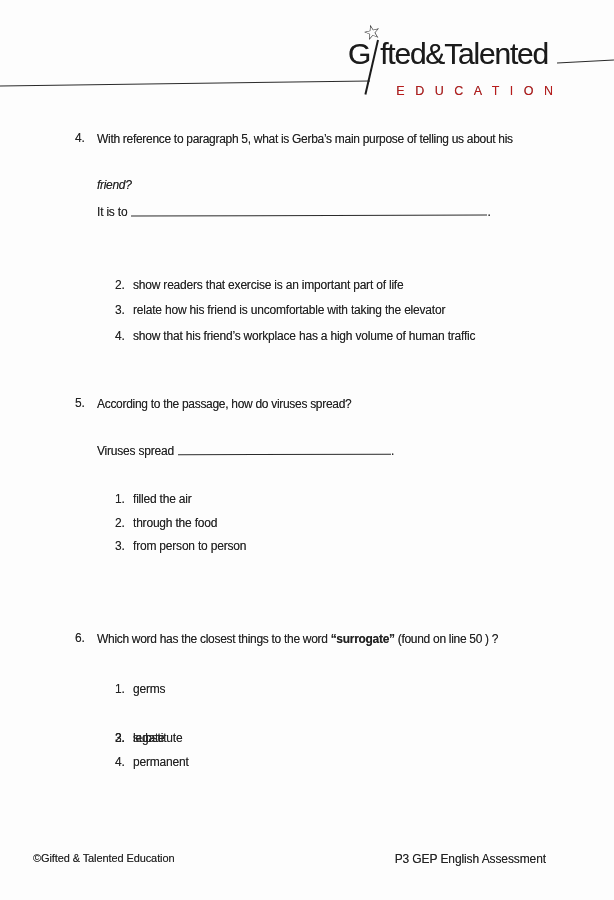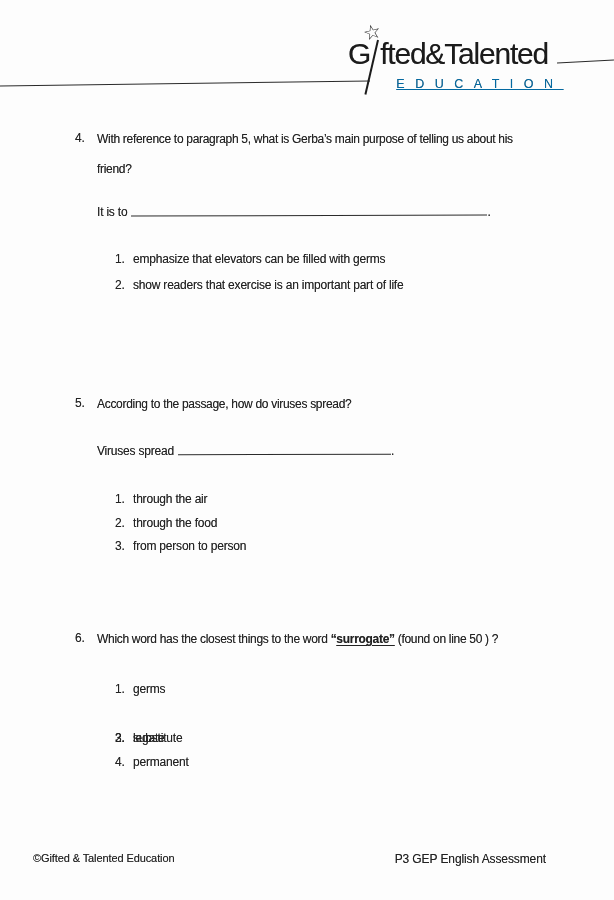--- a/index.html
+++ b/index.html
@@ -65,54 +65,53 @@
     position: absolute;
     left: -7px; top: -45px;
     font-size: 20px;
     letter-spacing: 0;
     transform: rotate(-14deg);
     color: #1b1b1b;
     text-shadow: none;
   }
   .logo-sub {
     position: absolute;
-    top: 77px; right: 61px;
+    top: 84px; right: 61px;
     font-size: 12.5px;
     letter-spacing: 10.5px;
     margin-right: -10.5px;
-    color: #0369a1;
+    color: #b91c1c;
     white-space: nowrap;
-    text-decoration: underline;
   }
 
   
   .abs { position: absolute; white-space: nowrap; text-align: right; }
   .q-block { position: absolute; left: 75px; }
   .q-num { position: absolute; left: 0; top: 0; font-size: 12px; letter-spacing: -0.2px; }
   .q-text { margin-left: 22px; }
   .q-line { font-size: 12px; letter-spacing: -0.3px; line-height: 16px; white-space: nowrap; }
-  .q-line + .q-line { margin-top: 14px; }
+  .q-line + .q-line { margin-top: 30px; font-style: italic; }
 
   .prompt { left: 97px; font-size: 12px; letter-spacing: -0.2px; }
   .blank {
     display: inline-block;
     height: 13px;
     border-bottom: 1.3px solid #2b2b2b;
     margin-left: 4px;
     transform: rotate(-0.18deg);
     vertical-align: baseline;
   }
   .blank-long  { width: 356px; }
   .blank-short { width: 213px; }
 
   .opt { position: absolute; left: 115px; font-size: 12px; letter-spacing: -0.2px; white-space: nowrap; }
   .opt-num { display: inline-block; width: 18px; }
 
   .bold { font-weight: bold; }
-  .uline { text-decoration: underline; text-underline-offset: 2px; }
+  .uline { text-underline-offset: 2px; }
 
   
   .footer-left  { position: absolute; top: 852px; left: 33px;  font-size: 11px; letter-spacing: -0.1px; }
   .footer-right { position: absolute; top: 852px; right: 68px; font-size: 12px; letter-spacing: -0.1px; }
 </style>
 </head>
 <body>
 
 <div class="page">
 
@@ -127,33 +126,34 @@
   <section class="q-block" style="top:131px">
     <span class="q-num">4.</span>
     <div class="q-text">
       <div class="q-line">With reference to paragraph 5, what is Gerba’s main purpose of telling us about his</div>
       <div class="q-line">friend?</div>
     </div>
   </section>
 
   <div class="abs prompt" style="top:202px"><span>It is to</span><span class="blank blank-long"></span><span>.</span></div>
 
-  <div class="opt" style="top:252px"><span class="opt-num">1.</span><span>emphasize that elevators can be filled with germs</span></div>
   <div class="opt" style="top:278px"><span class="opt-num">2.</span><span>show readers that exercise is an important part of life</span></div>
+  <div class="opt" style="top:303px"><span class="opt-num">3.</span><span>relate how his friend is uncomfortable with taking the elevator</span></div>
+  <div class="opt" style="top:329px"><span class="opt-num">4.</span><span>show that his friend’s workplace has a high volume of human traffic</span></div>
 
   <section class="q-block" style="top:396px">
     <span class="q-num">5.</span>
     <div class="q-text">
       <div class="q-line">According to the passage, how do viruses spread?</div>
     </div>
   </section>
 
   <div class="abs prompt" style="top:441px"><span>Viruses spread</span><span class="blank blank-short"></span><span>.</span></div>
 
-  <div class="opt" style="top:492px"><span class="opt-num">1.</span><span>through the air</span></div>
+  <div class="opt" style="top:492px"><span class="opt-num">1.</span><span>filled the air</span></div>
   <div class="opt" style="top:516px"><span class="opt-num">2.</span><span>through the food</span></div>
   <div class="opt" style="top:539px"><span class="opt-num">3.</span><span>from person to person</span></div>
 
   <section class="q-block" style="top:631px">
     <span class="q-num">6.</span>
     <div class="q-text">
       <div class="q-line"><span>Which word has the closest things to the word </span><span class="bold">“</span><span class="bold uline">surrogate”</span><span> (found on line 50 ) ?</span></div>
     </div>
   </section>
 

